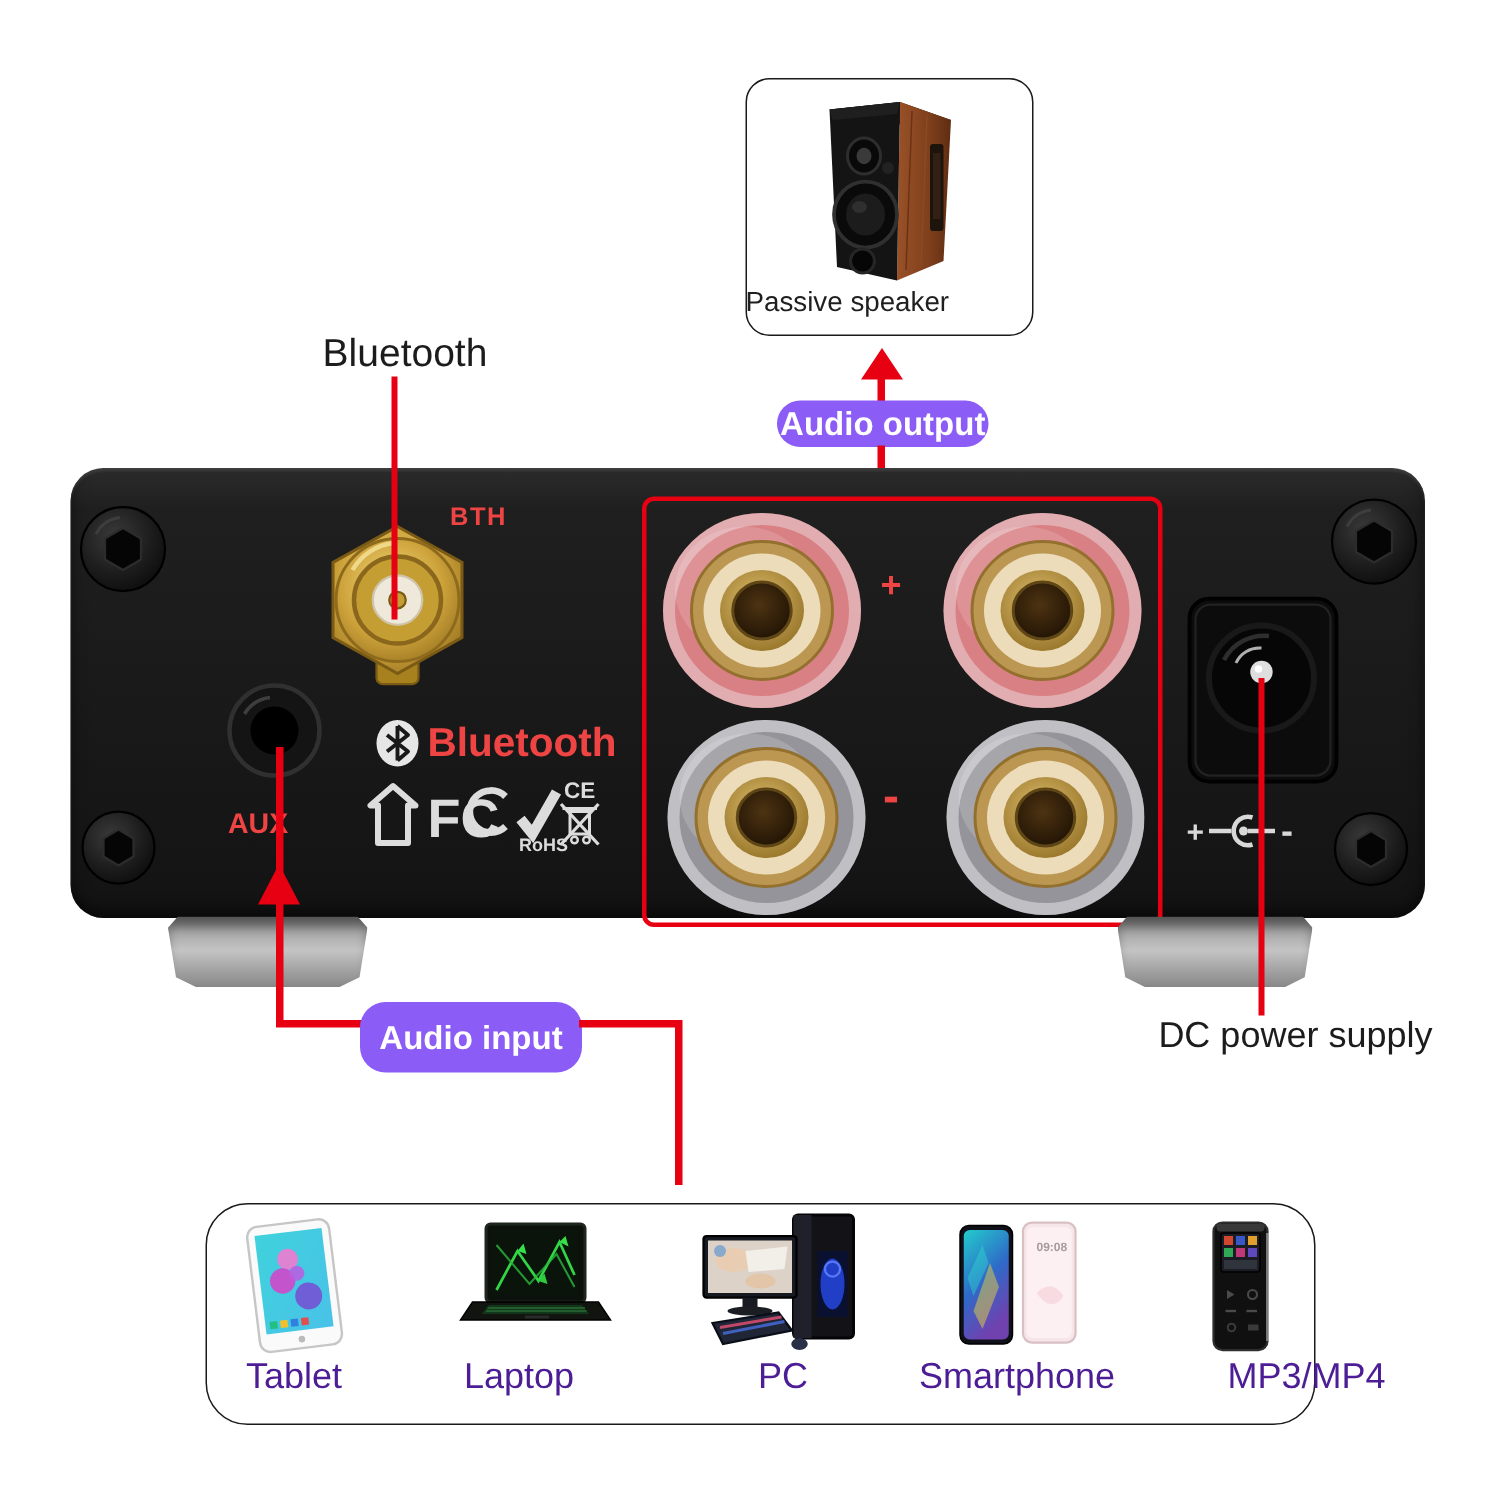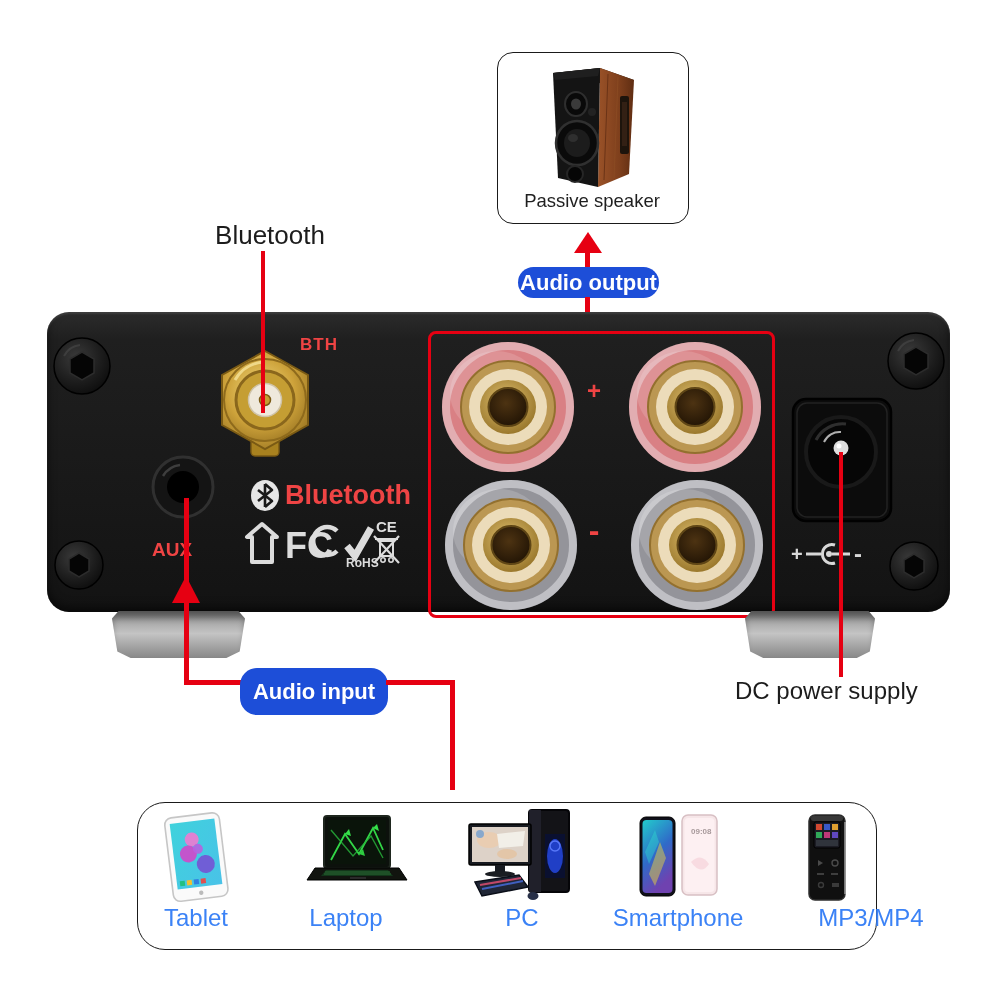--- a/index.html
+++ b/index.html
@@ -1,38 +1,38 @@
 <!DOCTYPE html>
 <html><head>
 <meta charset="utf-8">
 <style>
   html,body{margin:0;padding:0;background:#ffffff;}
   .canvas{position:relative;width:1000px;height:1000px;background:#ffffff;overflow:hidden;
           font-family:"Liberation Sans","DejaVu Sans",sans-serif;}
   .abs{position:absolute;}
   .box{position:absolute;background:#fff;border:1.6px solid #1a1a1a;}
   .speaker-box{left:497px;top:52px;width:190px;height:170px;border-radius:16px;}
-  .speaker-caption{left:497px;top:190px;width:190px;text-align:center;font-size:18.5px;color:#1f1f1f;}
+  .speaker-caption{left:497px;top:190px;width:190px;text-align:left;font-size:18.5px;color:#1f1f1f;}
   .redline{position:absolute;background:#e60012;}
   .arrow-up{position:absolute;width:0;height:0;border-left:14px solid transparent;border-right:14px solid transparent;border-bottom:24px solid #e60012;}
-  .pill{position:absolute;background:#1d4ed8;border-radius:17px;color:#fff;font-weight:bold;
+  .pill{position:absolute;background:#8b5cf6;border-radius:17px;color:#fff;font-weight:bold;
         font-size:22px;text-align:center;display:flex;align-items:center;justify-content:center;}
   .black-label{position:absolute;color:#1c1c1c;}
   .amp{left:47px;top:312px;width:903px;height:300px;border-radius:22px;
        background:linear-gradient(180deg,#2c2c2c 0%,#1f1f1f 9%,#191919 55%,#131313 100%);
        box-shadow:inset 0 2px 2px rgba(255,255,255,0.10), inset 0 -5px 10px rgba(0,0,0,0.55);}
   .panel-print{color:#ef4444;font-weight:bold;}
   .red-rect{left:428px;top:331px;width:341px;height:281px;border:3px solid #e60012;border-radius:8px;}
   .foot{position:absolute;top:611px;height:47px;
         background:linear-gradient(180deg,#7e7e7e 0%,#a8a8a8 22%,#c4c4c4 48%,#9c9c9c 82%,#888888 100%);
         clip-path:polygon(5% 0,95% 0,100% 16%,96% 86%,86% 100%,14% 100%,4% 86%,0 16%);
         box-shadow:inset 0 7px 7px rgba(0,0,0,0.35);}
   .devices-box{left:137px;top:802px;width:738px;height:146px;border-radius:28px;}
-  .device-label{position:absolute;top:904px;width:140px;text-align:center;font-size:24px;color:#3b82f6;}
-  .dc-caption{position:absolute;left:735px;top:676px;width:220px;text-align:left;
+  .device-label{position:absolute;top:904px;width:140px;text-align:center;font-size:24px;color:#4c1d95;}
+  .dc-caption{position:absolute;left:735px;top:676px;width:220px;text-align:right;
               font-size:24px;line-height:30px;color:#1c1c1c;}
 </style>
 </head>
 <body>
 
 <div class="canvas">
 
   <svg width="0" height="0" style="position:absolute">
     <defs>
       <radialGradient id="screwGrad" cx="40%" cy="35%" r="75%">

